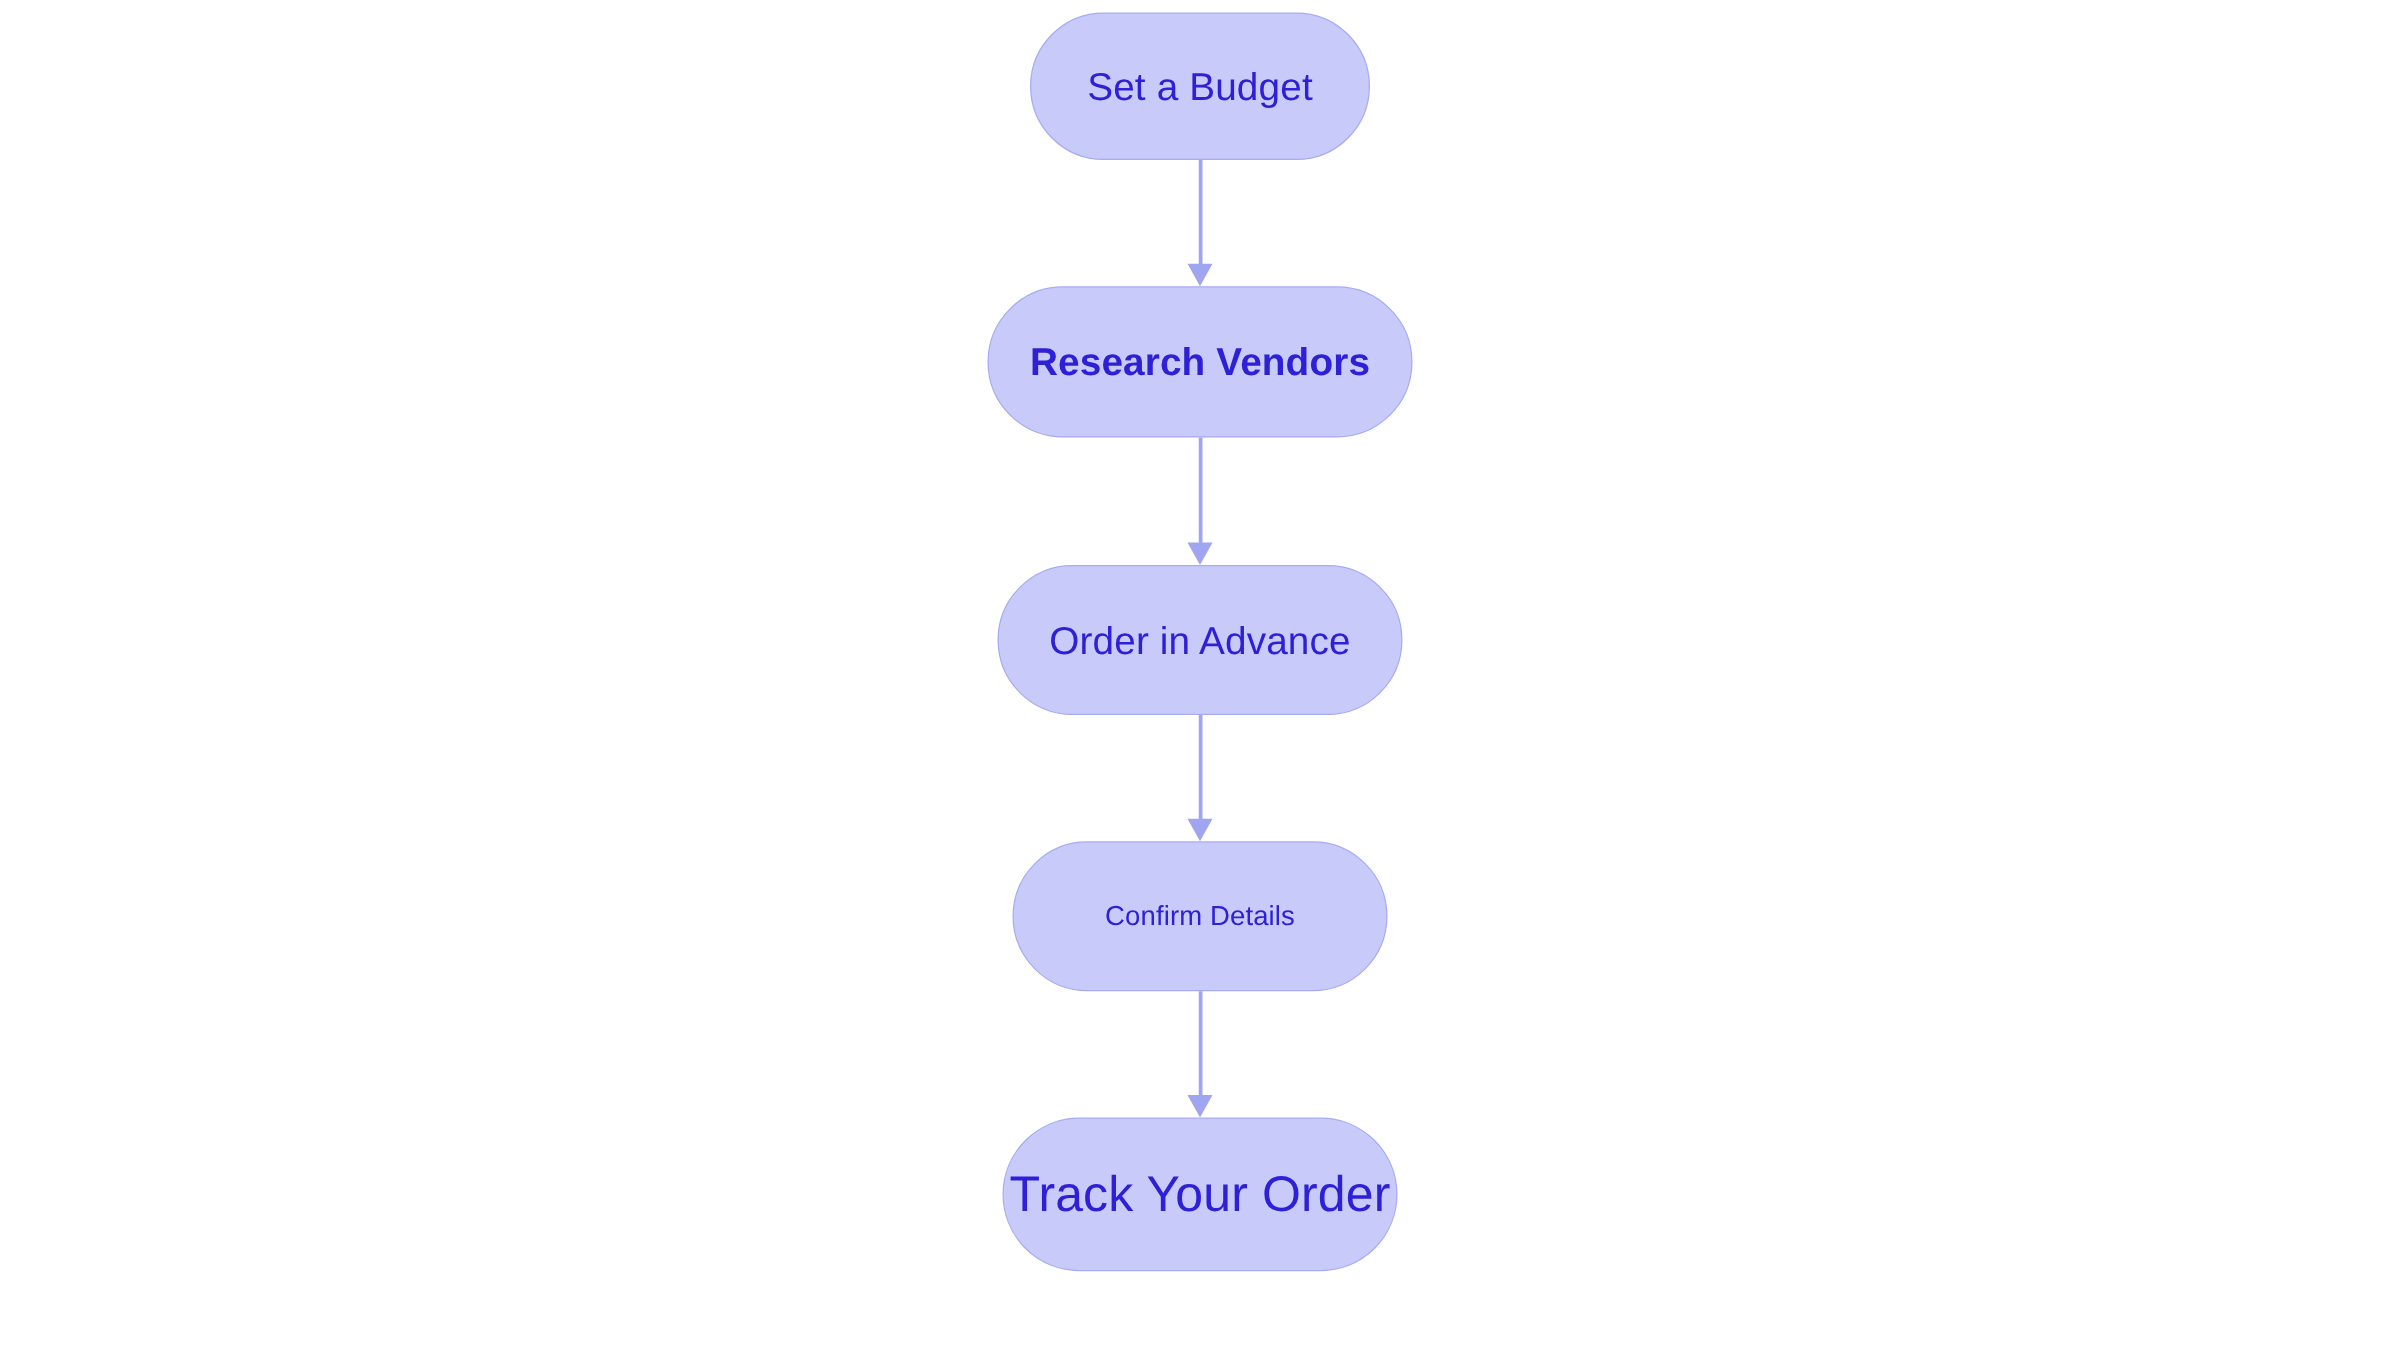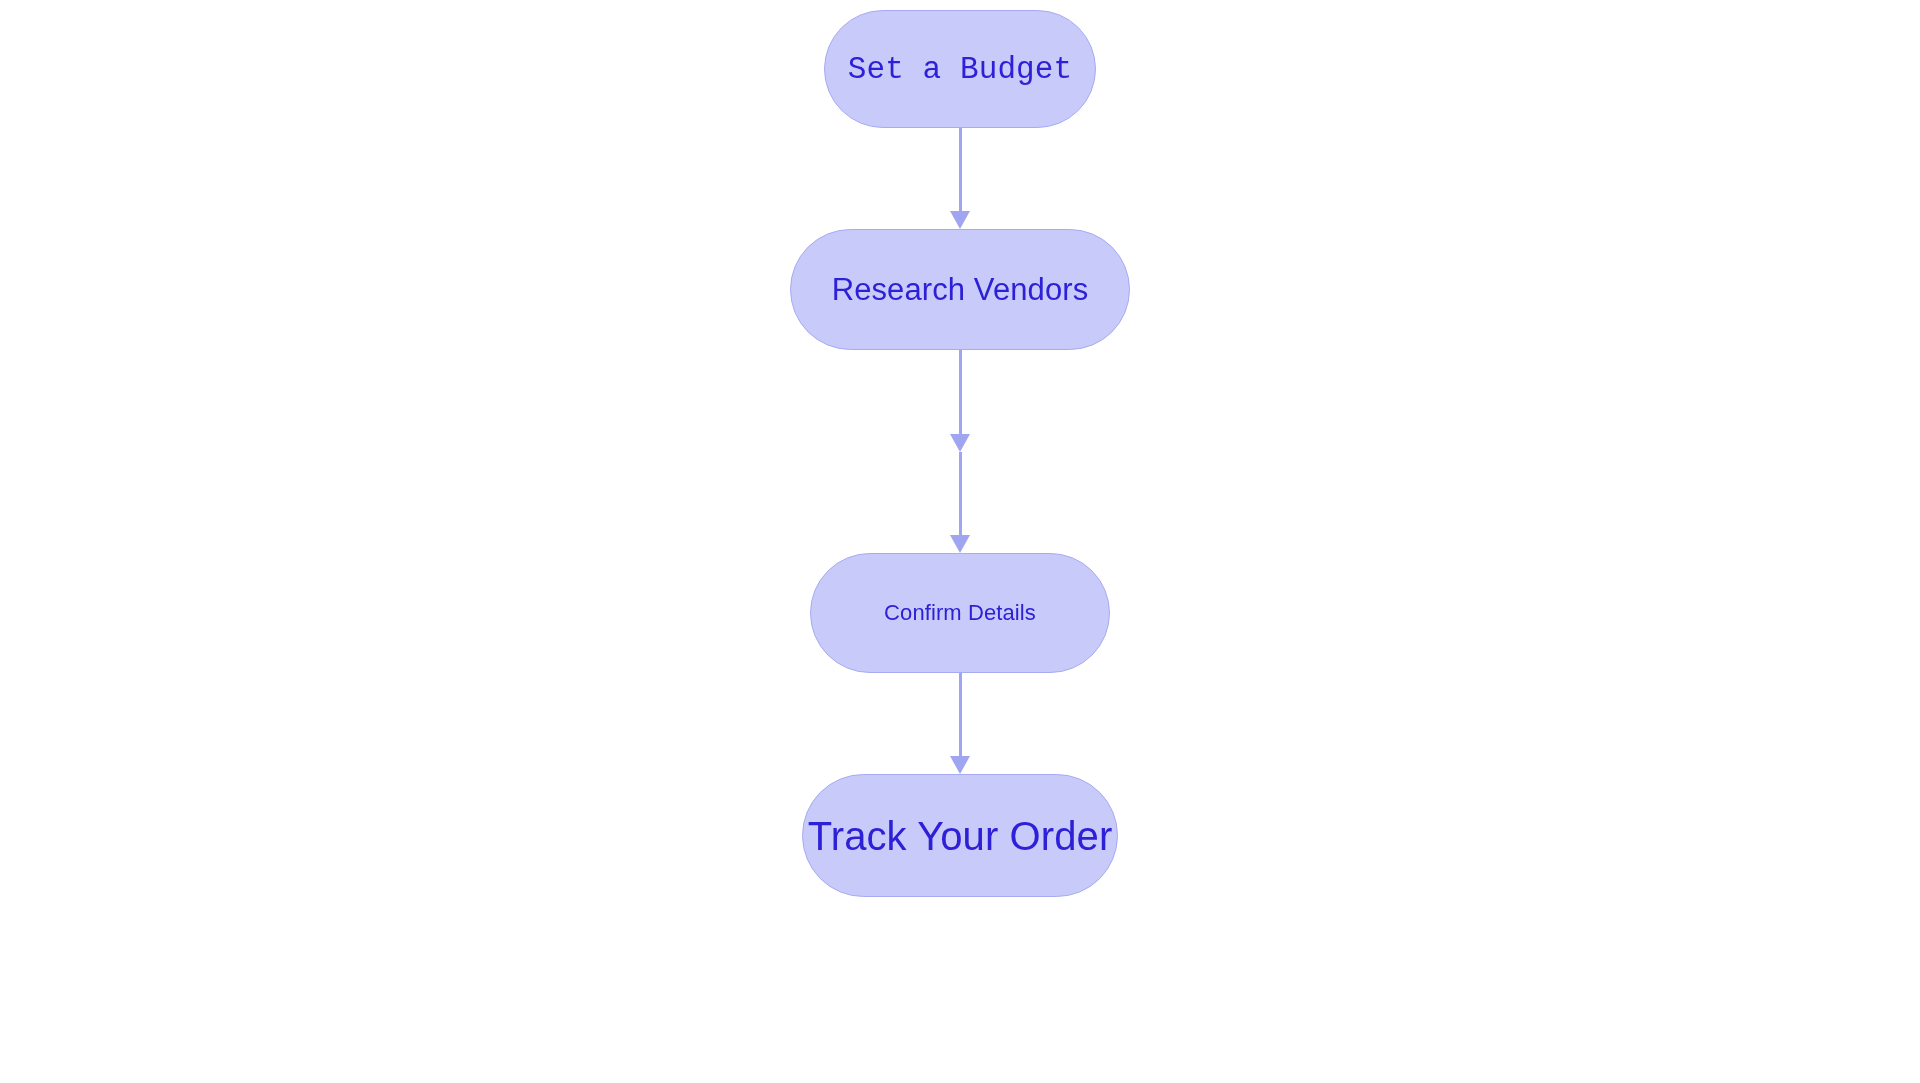--- a/index.html
+++ b/index.html
@@ -60,22 +60,22 @@
   .connector-arrow {
     width: 0;
     height: 0;
     border-left: 10px solid transparent;
     border-right: 10px solid transparent;
     border-top: 18px solid #9fa5f0;
     margin-top: -1px;
   }
 
   
-  .node-0 { width: 272px; height: 118px; font-size: 31px; margin-top: 10px; font-family: Liberation Mono, monospace; }
-  .node-1 { width: 340px; height: 121px; font-size: 31px; }
+  .node-0 { width: 272px; height: 118px; font-size: 31px; margin-top: 10px; }
+  .node-1 { width: 340px; height: 121px; font-size: 31px; font-weight: bold; }
   .node-2 { width: 324px; height: 120px; font-size: 31px; }
   .node-3 { width: 300px; height: 120px; font-size: 22px; }
   .node-4 { width: 316px; height: 123px; font-size: 40px; }
 
   .conn-0 { height: 101px; }
   .conn-1 { height: 102px; }
   .conn-2 { height: 101px; }
   .conn-3 { height: 101px; }
 </style>
 </head>
@@ -95,20 +95,23 @@
 
     <div class="node node-1">
       <span class="node-label">Research Vendors</span>
     </div>
 
     <div class="connector conn-1">
       <div class="connector-line"></div>
       <div class="connector-arrow"></div>
     </div>
 
+    <div class="node node-2">
+      <span class="node-label">Order in Advance</span>
+    </div>
 
     <div class="connector conn-2">
       <div class="connector-line"></div>
       <div class="connector-arrow"></div>
     </div>
 
     <div class="node node-3">
       <span class="node-label">Confirm Details</span>
     </div>
 

